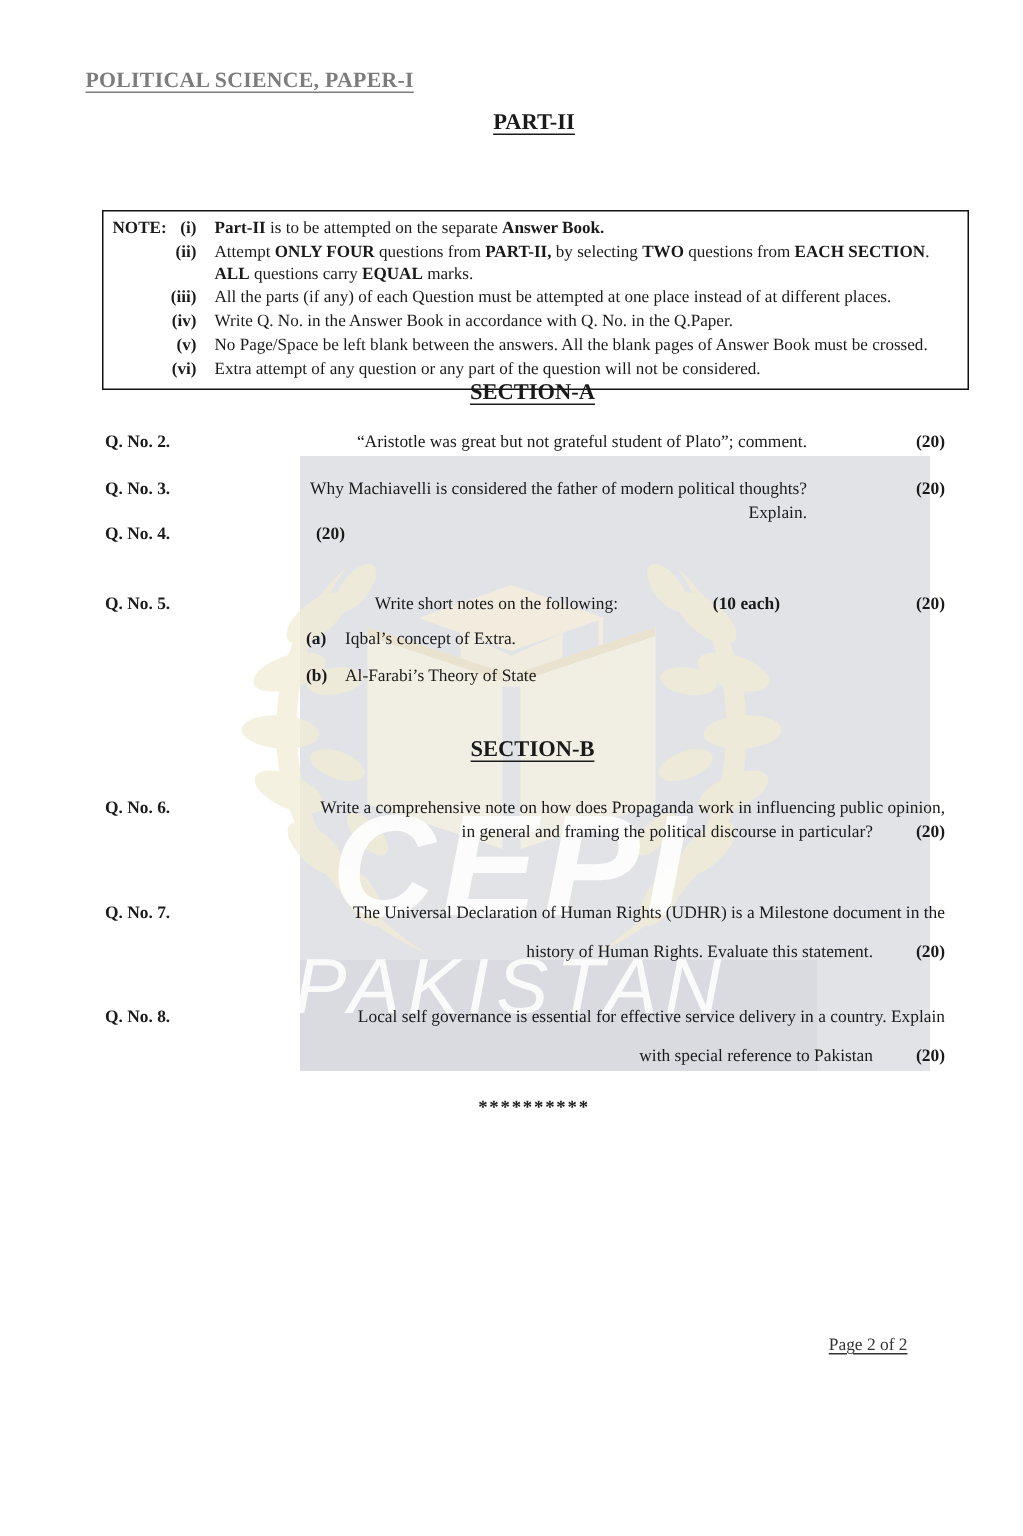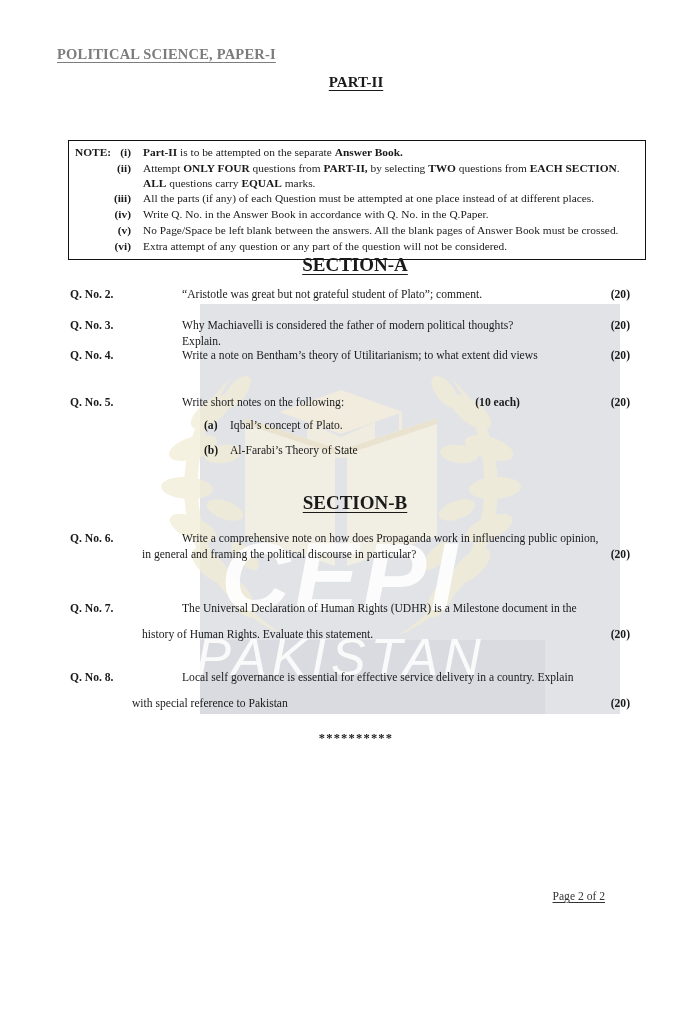--- a/index.html
+++ b/index.html
@@ -125,21 +125,21 @@
     padding-left: 6px;
   }
   .note-text b { font-weight: bold; }
   .note-row + .note-row { margin-top: 1px; }
 
   
   .section-heading {
     position: absolute;
     left: 0; right: 0;
     text-align: center;
-    font-size: 19px;
+    font-size: 15px;
     font-weight: bold;
     text-decoration: underline;
     text-underline-offset: 3px;
     padding-left: 28px;
   }
   #sec-a { top: 254px; }
   #sec-b { top: 492px; }
 
   
   .q {
@@ -154,20 +154,21 @@
     align-items: baseline;
     gap: 44px;
   }
   .q-no {
     font-weight: bold;
     flex: 0 0 68px;
     white-space: nowrap;
   }
   .q-body {
     flex: 1 1 auto;
+    text-align: right;
   }
   .q-marks {
     font-weight: bold;
     flex: 0 0 48px;
     text-align: right;
     white-space: nowrap;
   }
   .q-each {
     font-weight: bold;
     flex: 0 0 64px;
@@ -354,36 +355,35 @@
       <div class="q-line">
         <span class="q-no">Q. No. 3.</span>
         <span class="q-body">Why Machiavelli is considered the father of modern political thoughts? Explain.</span>
         <span class="q-marks">(20)</span>
       </div>
     </div>
 
     <div class="q" id="q4">
       <div class="q-line">
         <span class="q-no">Q. No. 4.</span>
-        <span class="q-body">Write a note on Bentham’s theory of Utilitarianism; to what extent did views</span>
         <span class="q-marks">(20)</span>
       </div>
     </div>
 
     <div class="q" id="q5">
       <div class="q-line">
         <span class="q-no">Q. No. 5.</span>
         <span class="q-body">Write short notes on the following:</span>
         <span class="q-each">(10 each)</span>
         <span class="q-marks">(20)</span>
       </div>
       <div class="sub-list">
         <div class="sub-item">
           <span class="sub-key">(a)</span>
-          <span>Iqbal’s concept of Plato.</span>
+          <span>Iqbal’s concept of Extra.</span>
         </div>
         <div class="sub-item">
           <span class="sub-key">(b)</span>
           <span>Al-Farabi’s Theory of State</span>
         </div>
       </div>
     </div>
 
     <div class="q" id="q6">
       <div class="q-line">

